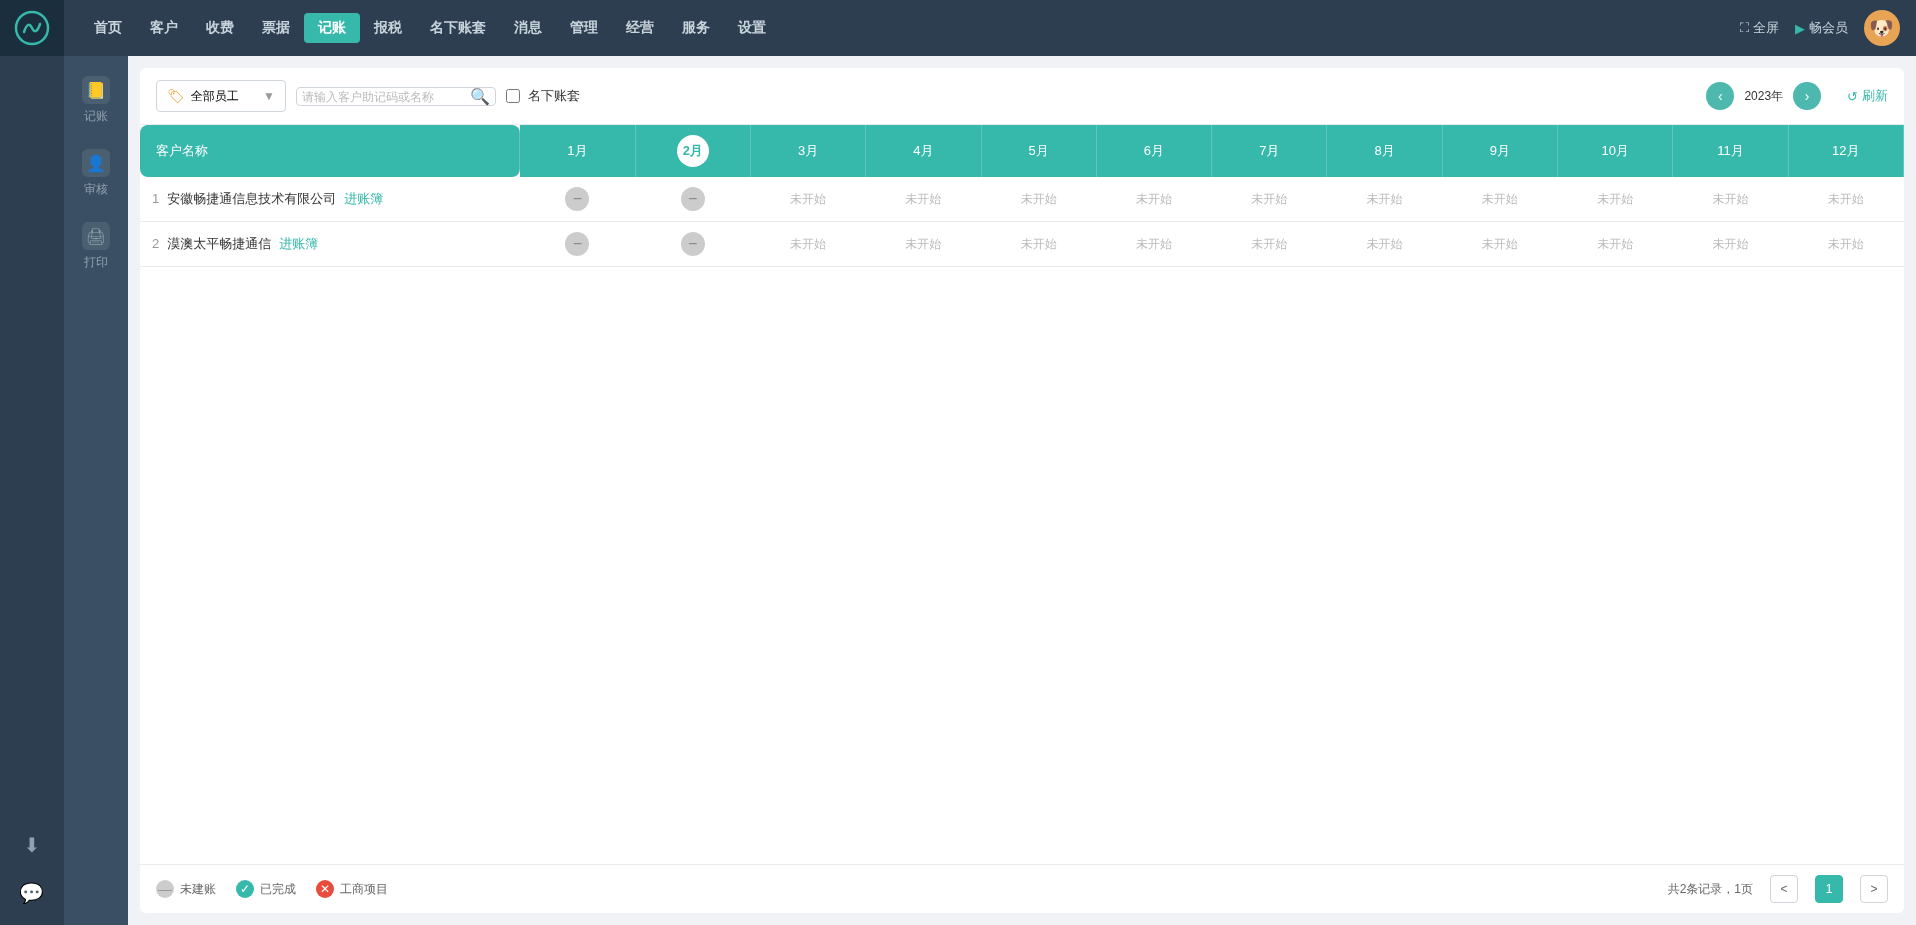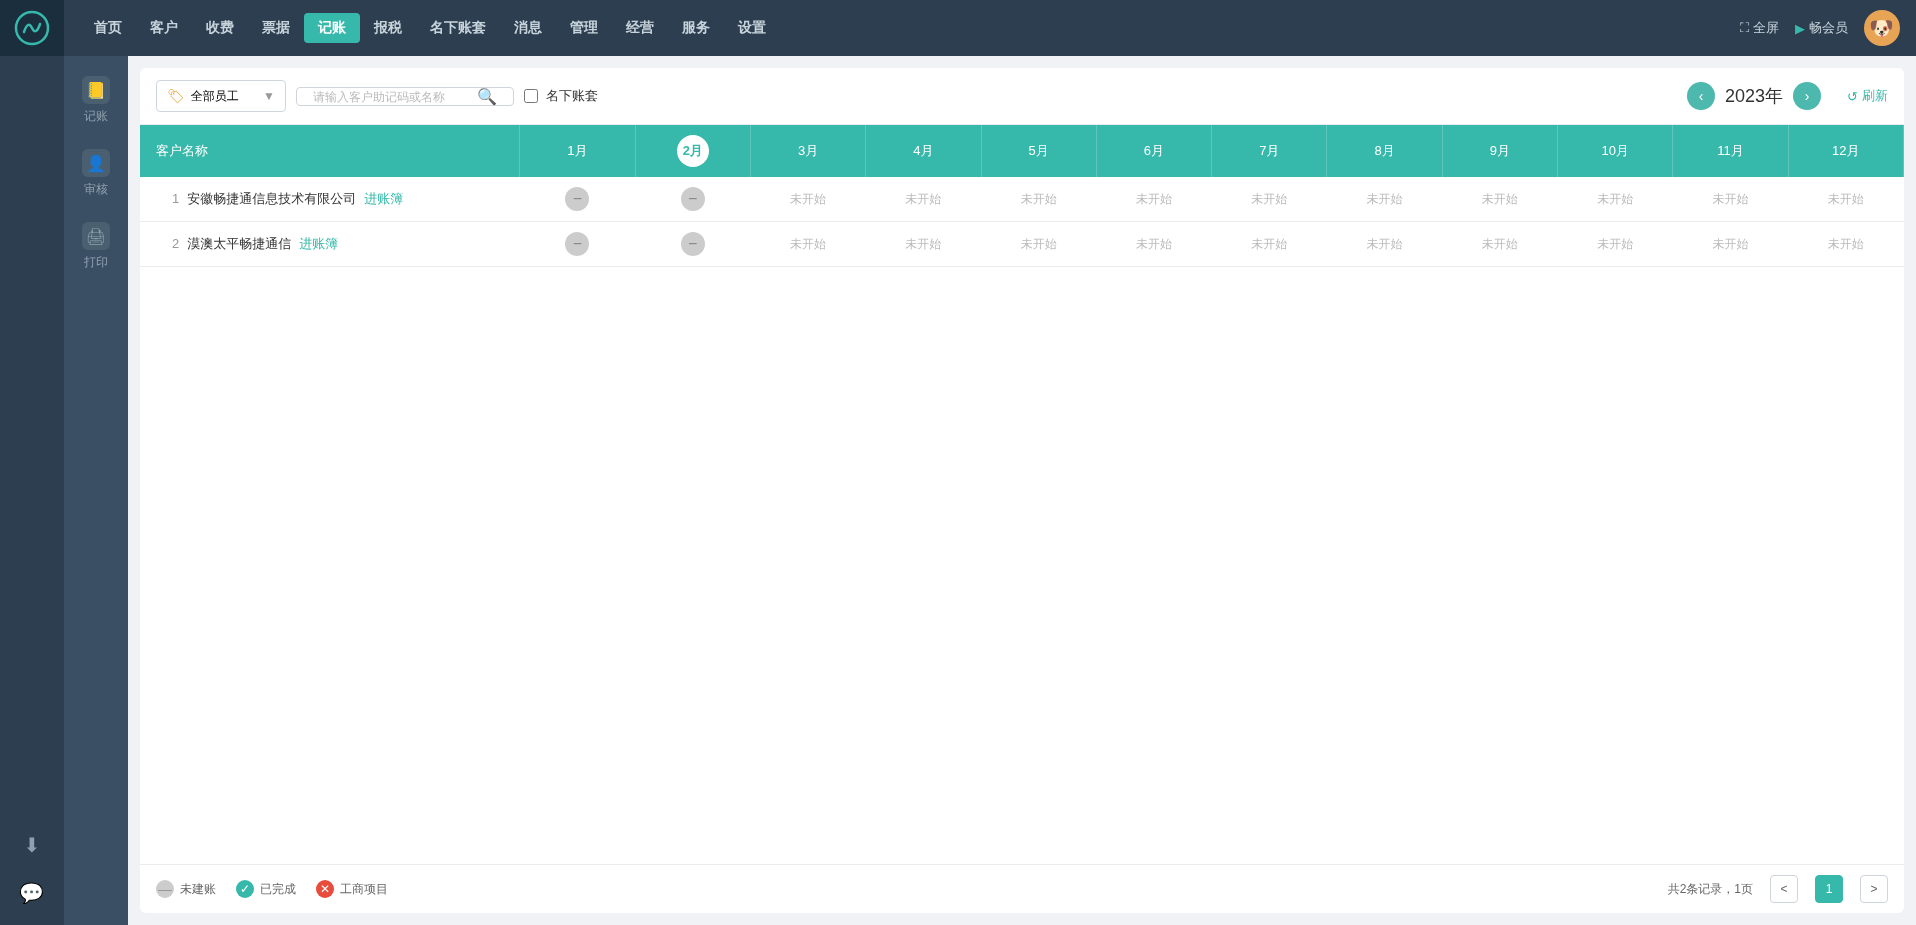--- a/index.html
+++ b/index.html
@@ -191,21 +191,21 @@
       flex: 1;
     }
     .employee-select .arrow { color: #999; font-size: 12px; }
 
     .search-input {
       display: flex;
       align-items: center;
       border: 1px solid #d0d5db;
       border-radius: 4px;
       height: 19px;
-      padding: 0 16px;
+      padding: 0 5px;
       min-width: 200px;
       gap: 4px;
     }
     .search-input input {
       border: none;
       outline: none;
       font-size: 13px;
       color: #333;
       flex: 1;
       width: 160px;
@@ -242,21 +242,21 @@
       height: 28px;
       border-radius: 50%;
       background: #4db8ad;
       color: #fff;
       display: flex;
       align-items: center;
       justify-content: center;
       cursor: pointer;
       font-size: 14px;
     }
-    .year-nav .year-label { font-size: 18px; color: #333; font-weight: 500; }
+    .year-nav .year-label { font-size: 12px; color: #333; font-weight: 500; }
 
     .refresh-btn {
       display: flex;
       align-items: center;
       gap: 4px;
       cursor: pointer;
       color: #36b8aa;
       font-size: 13px;
       margin-left: 16px;
     }
@@ -305,21 +305,21 @@
       border-bottom: 1px solid #e8ecef;
     }
     tbody td {
       padding: 10px 8px;
       text-align: center;
       font-size: 13px;
       color: #666;
     }
     tbody td:first-child {
       text-align: left;
-      padding-left: 32px;
+      padding-left: 12px;
       color: #333;
     }
     .row-num { color: #999; margin-right: 8px; }
     .company-name { color: #333; }
     .enter-link { color: #36b8aa; cursor: pointer; margin-left: 8px; }
     .status-not-started { color: #bbb; font-size: 12px; }
 
     
     .footer {
       display: flex;
@@ -462,21 +462,21 @@
           <div class="refresh-btn">
             <span>↺</span>
             <span>刷新</span>
           </div>
         </div>
 
         <div class="table-wrapper">
           <table>
             <thead>
               <tr>
-                <th style="text-align:left; padding-left:16px;">客户名称</th>
+                <th style="text-align:left; padding-left:16px;border-radius:8px;">客户名称</th>
                 <th class="th-month">1月</th>
                 <th class="th-month">
                   <span class="th-current">2月</span>
                 </th>
                 <th class="th-month">3月</th>
                 <th class="th-month">4月</th>
                 <th class="th-month">5月</th>
                 <th class="th-month">6月</th>
                 <th class="th-month">7月</th>
                 <th class="th-month">8月</th>

